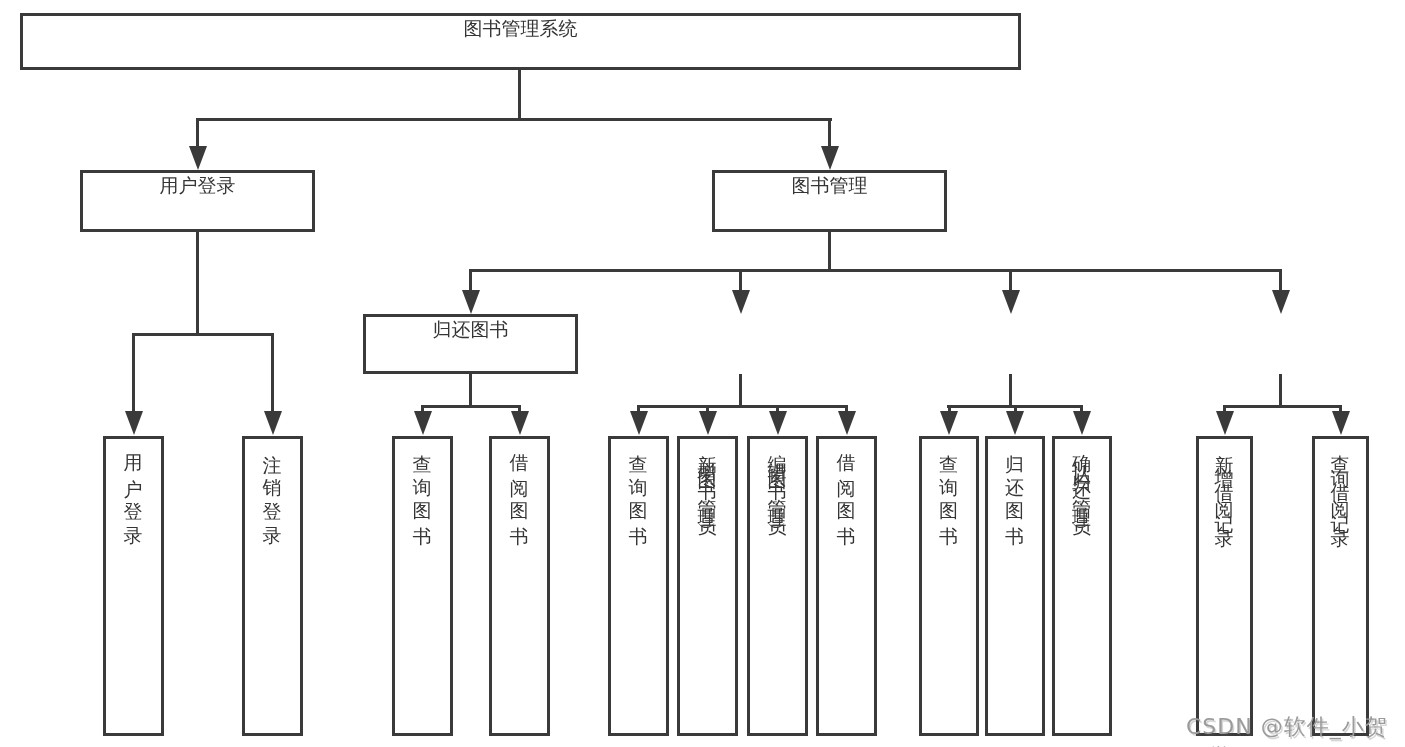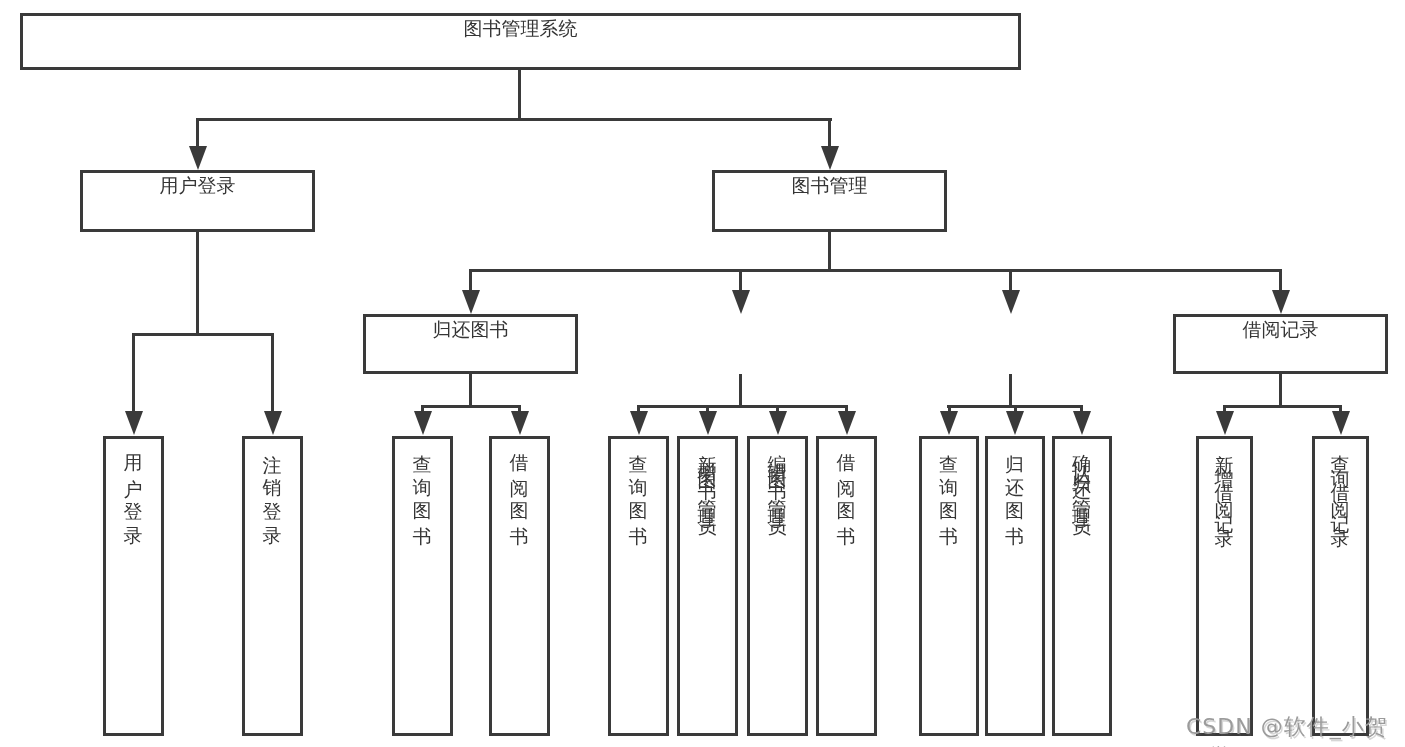--- a/index.html
+++ b/index.html
@@ -105,23 +105,20 @@
   <div class="node" style="left:80px;top:170px;width:235px;height:62px">
     <span>用户登录</span>
   </div>
   <div class="node" style="left:712px;top:170px;width:235px;height:62px">
     <span>图书管理</span>
   </div>
 
   <div class="node" style="left:363px;top:314px;width:215px;height:60px">
     <span>归还图书</span>
   </div>
-  <div class="node" style="left:1173px;top:314px;width:215px;height:60px">
-    <span>借阅记录</span>
-  </div>
 
   <div class="node vnode v-short" style="left:103px;top:436px;width:61px;height:300px">
     <span>用户登录</span>
   </div>
   <div class="node vnode v-short" style="left:242px;top:436px;width:61px;height:300px">
     <span>注销登录</span>
   </div>
 
   <div class="node vnode v-short" style="left:392px;top:436px;width:61px;height:300px">
     <span>查询图书</span>

